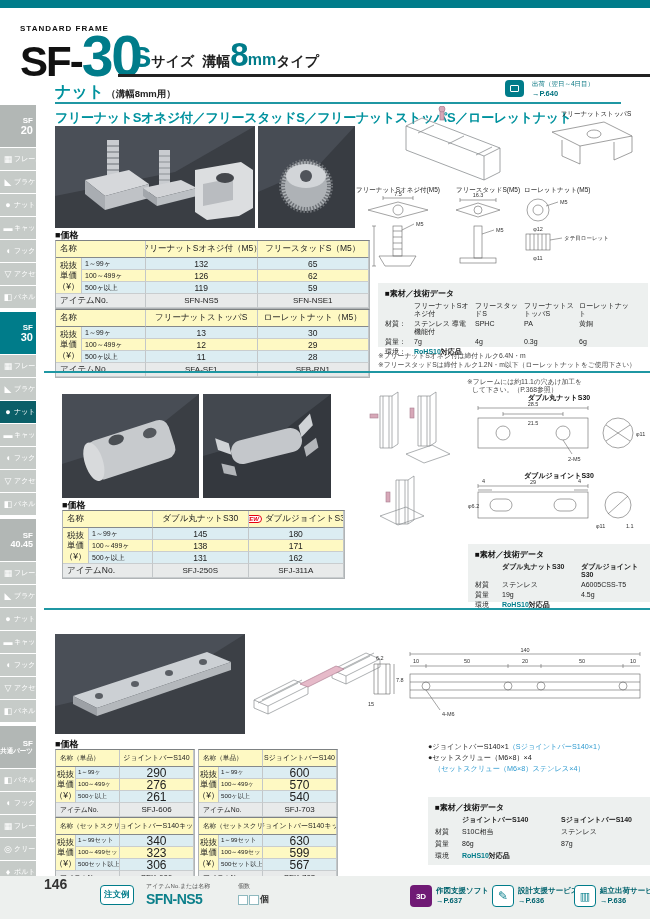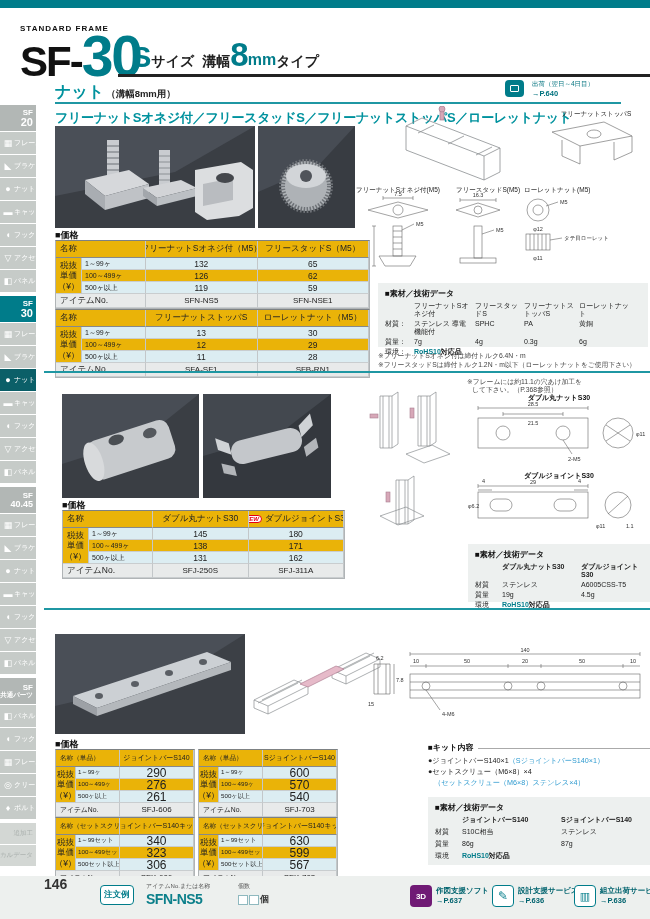--- a/index.html
+++ b/index.html
@@ -19,35 +19,35 @@
   .szU{font-size:16px;font-weight:bold;color:#007c8a;padding-bottom:2px}
   .rule-dark{background:#222;height:3px}
   .nut-title{font-size:16px;font-weight:bold;color:#00929e;white-space:nowrap}
   .nut-sub{font-size:9.5px;font-weight:bold;color:#222}
   .rule-teal{background:#1f97a3;height:2px}
   .dv{background:#1f97a3;height:1.5px}
   .shipic{width:19px;height:17px;background:#007c8a;border-radius:4px;display:flex;align-items:center;justify-content:center;flex:none}
   .shipbox{width:9px;height:7px;border:1.5px solid #fff;border-radius:1px;display:block}
   
   .sb{left:0;top:105px;width:36px}
-  .sgh{height:26px;background:#b2b7b5;color:#fff;display:flex;flex-direction:column;align-items:flex-end;justify-content:center;padding:9px 3px;line-height:1;margin-bottom:1px}
+  .sgh{height:42px;background:#b2b7b5;color:#fff;display:flex;flex-direction:column;align-items:flex-end;justify-content:center;padding:9px 3px;line-height:1;margin-bottom:1px}
   .sgh .t{font-size:8px;font-weight:bold}
   .sgh .n{font-size:11px;font-weight:bold;white-space:nowrap}
   .sgh.on{background:#007c8a}
   .si{height:22px;background:#c6cbc8;color:#fff;display:flex;align-items:center;padding:0 2px;margin-bottom:1px;overflow:hidden}
   .si .ic{font-size:9px;width:12px;flex:none;text-align:center}
   .si .lb{font-size:7px;white-space:nowrap}
   .si.on{background:#0b5f68}
   .sx{height:21px;background:#d3d7d4;color:#a9afac;font-size:6.5px;display:flex;align-items:center;justify-content:flex-end;padding:0 3px;margin-bottom:1px;white-space:nowrap;overflow:hidden}
   .sgap{height:3px}
   
   .stitle{font-weight:bold;color:#00929e;white-space:nowrap;letter-spacing:-.3px}
   .plabel{font-size:9px;font-weight:bold;color:#111}
   
-  .pt,.pt1{display:grid;grid-template-rows:17px 12px 12px 12px 14px;border:1px solid #b0b4b6;border-top:1.5px solid #7d8183;background:#eab308}
+  .pt,.pt1{display:grid;grid-template-rows:17px 12px 12px 12px 14px;border:1px solid #b0b4b6;border-top:1.5px solid #7d8183;background:#fef9c3}
   .pt{grid-template-columns:26px 64px 1fr 1fr}
   .pt1{grid-template-columns:20px 44px 1fr}
   .pt>div,.pt1>div{border-right:1px solid #c3c7c9;border-bottom:1px solid #c9cdcf;display:flex;align-items:center;justify-content:center;overflow:hidden;white-space:nowrap;font-size:8.5px;color:#222}
   .hb{border-bottom:1px solid #85898b !important}
   .nh{grid-area:1/1/2/3;justify-content:flex-start !important;padding-left:4px;font-size:8.5px}
   .ph3{grid-area:1/3/2/4;font-size:8.2px}
   .ph4{grid-area:1/4/2/5;font-size:8.2px}
   .tax{grid-area:2/1/5/2;flex-direction:column;font-size:6.8px;line-height:1.25}
   .rg2{grid-area:2/2}.rg3{grid-area:3/2}.rg4{grid-area:4/2}
   .v23{grid-area:2/3}.v24{grid-area:2/4}.v33{grid-area:3/3}.v34{grid-area:3/4}.v43{grid-area:4/3}.v44{grid-area:4/4}
@@ -659,24 +659,20 @@
     <div class="v23 ab">630</div>
     <div class="rg3">100～499セット</div>
     <div class="v33">599</div>
     <div class="rg4 ab">500セット以上</div>
     <div class="v43 ab">567</div>
     <div class="il itr">アイテムNo.</div>
     <div class="i53 itr code">SFK-703</div>
   </div>
 
   <div class="kit abs" style="left:428px;top:742px;width:222px">
-    <div class="kt">
-        <span>■キット内容</span>
-        <span class="rule"></span>
-      </div>
     <div><span>●ジョイントバーS140×1</span><span class="sub">（SジョイントバーS140×1）</span></div>
     <div><span>●セットスクリュー（M6×8）×4</span></div>
     <div style="padding-left:6px"><span class="sub">（セットスクリュー（M6×8）ステンレス×4）</span></div>
   </div>
 
   <div class="mat abs" style="left:428px;top:797px;width:222px;height:68px">
     <div class="mt">■素材／技術データ</div>
     <div class="mgrid" style="grid-template-columns:24px 96px 88px;row-gap:4px">
       <span></span>
       <span style="font-weight:bold">ジョイントバーS140</span>

